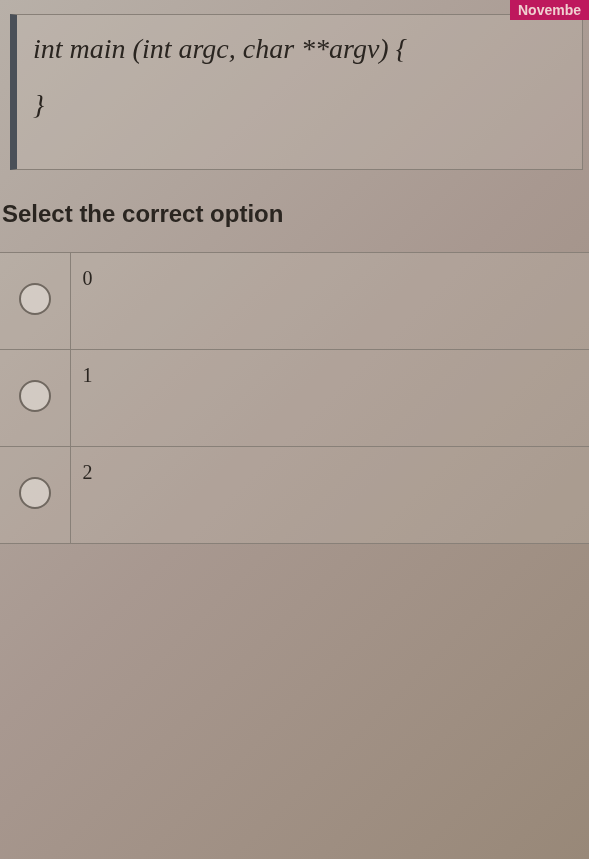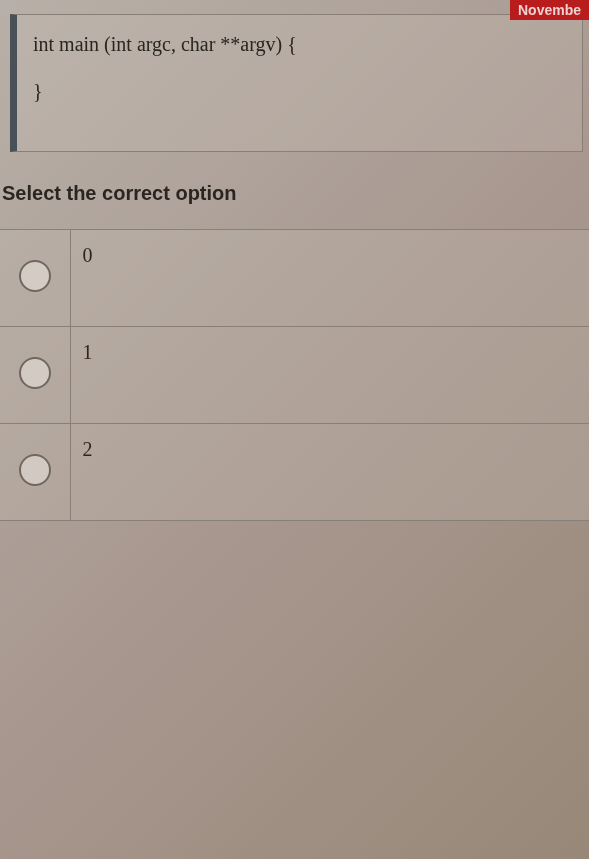--- a/index.html
+++ b/index.html
@@ -12,50 +12,51 @@
       height: 859px;
       background: linear-gradient(135deg, #b8b0a8 0%, #a89890 50%, #988878 100%);
       font-family: Georgia, 'Times New Roman', serif;
       overflow: hidden;
       position: relative;
     }
     .header-bar {
       position: absolute;
       top: 0;
       right: 0;
-      background: #b91c1c;
+      background: #be185d;
       color: #f0d0d0;
       padding: 2px 8px;
       font-size: 14px;
       font-weight: bold;
       font-family: Arial, sans-serif;
     }
     .question-box {
       margin: 14px 6px 0 10px;
       border: 1px solid #888078;
       border-left: 7px solid #4a5058;
       background: rgba(200, 190, 180, 0.3);
       padding: 18px 16px 24px 16px;
     }
     .question-text {
       font-size: 22px;
       color: #2a2520;
       line-height: 1.5;
       margin-bottom: 18px;
     }
     .code-line {
-      font-size: 20px;
+      font-size: 28px;
       color: #2a2520;
       margin-bottom: 24px;
       font-family: Georgia, serif;
+      font-style: italic;
     }
     .instruction {
       font-family: Arial, sans-serif;
       font-weight: bold;
-      font-size: 20px;
+      font-size: 24px;
       color: #2a2520;
       margin: 30px 0 24px 0;
       padding-left: 2px;
     }
     .options-table {
       width: 100%;
       border-collapse: collapse;
       background: rgba(200, 190, 180, 0.25);
     }
     .options-table tr {

